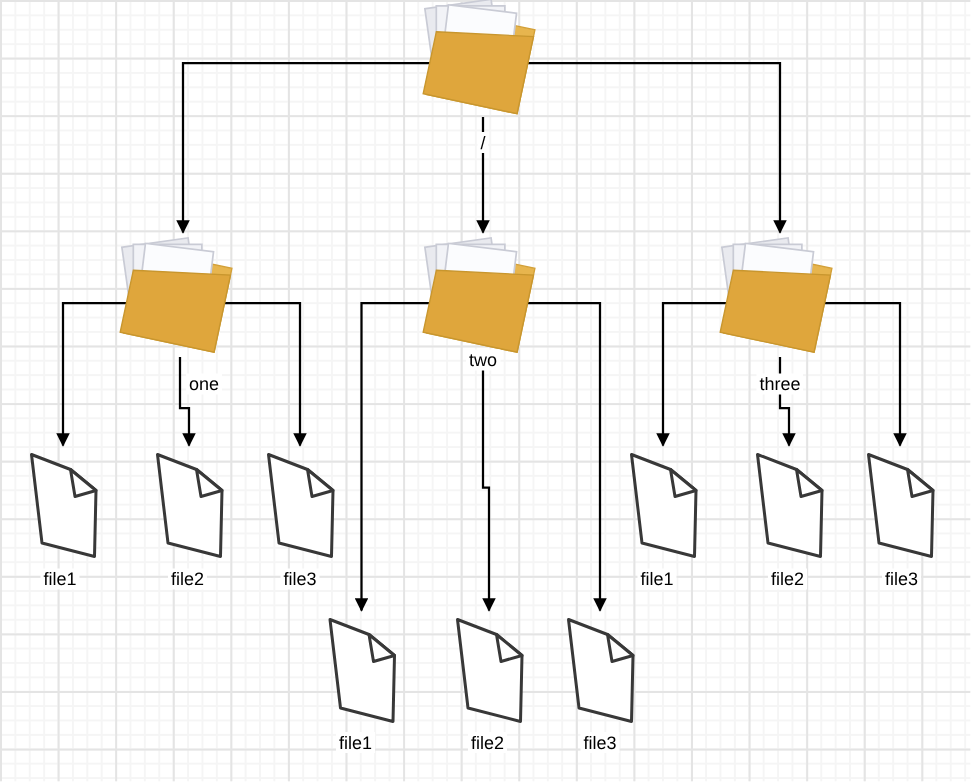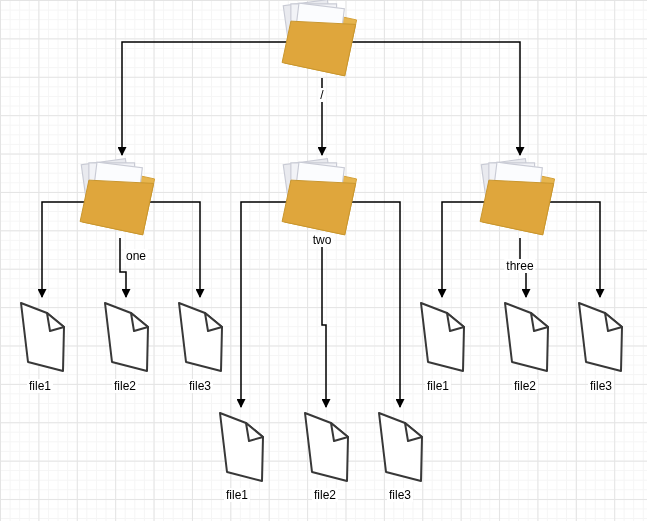--- a/index.html
+++ b/index.html
@@ -117,21 +117,21 @@
   <svg class="node" style="left:502px;top:300px" width="48" height="76">
     <use href="#file-def"></use>
   </svg>
   <svg class="node" style="left:576px;top:300px" width="48" height="76">
     <use href="#file-def"></use>
   </svg>
 
   <div class="label" style="left:322px;top:95px">/</div>
   <div class="label" style="left:136px;top:256px">one</div>
   <div class="label" style="left:322px;top:240px">two</div>
-  <div class="label" style="left:520px;top:266px">three</div>
+  <div class="label" style="left:520px;top:256px">three</div>
 
   <div class="label" style="left:40px;top:386px">file1</div>
   <div class="label" style="left:125px;top:386px">file2</div>
   <div class="label" style="left:200px;top:386px">file3</div>
 
   <div class="label" style="left:237px;top:495px">file1</div>
   <div class="label" style="left:325px;top:495px">file2</div>
   <div class="label" style="left:400px;top:495px">file3</div>
 
   <div class="label" style="left:438px;top:386px">file1</div>

